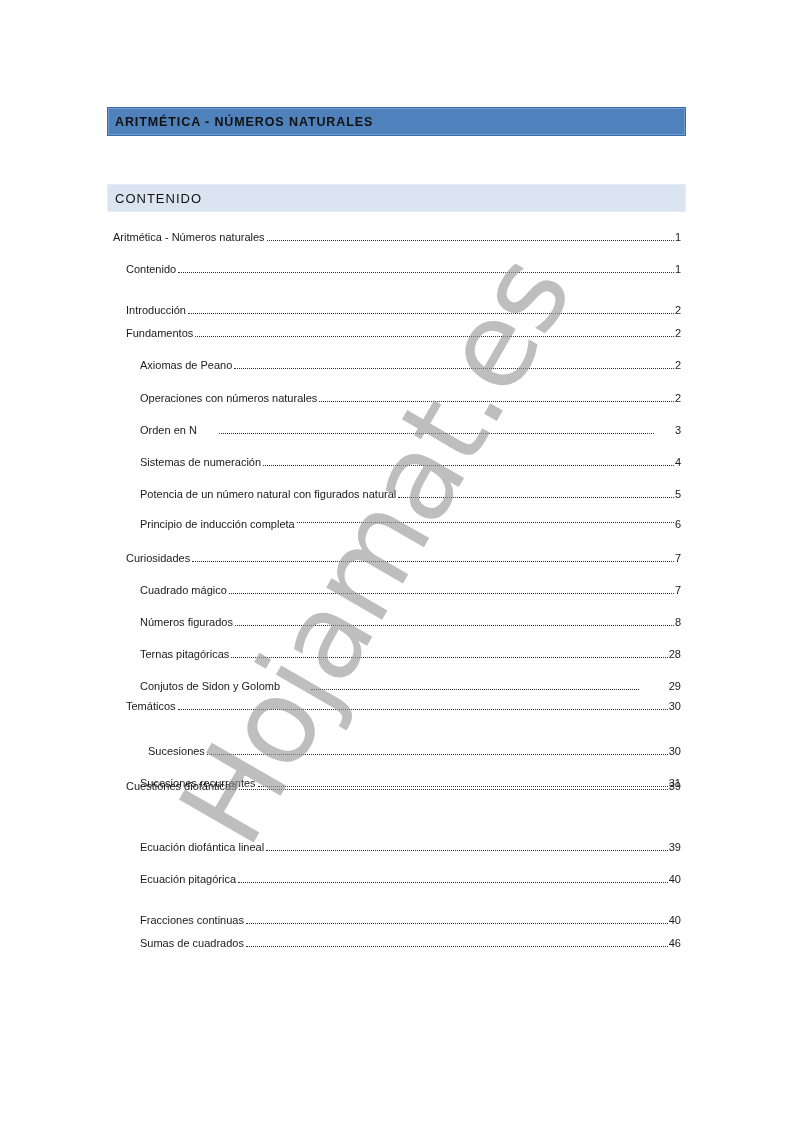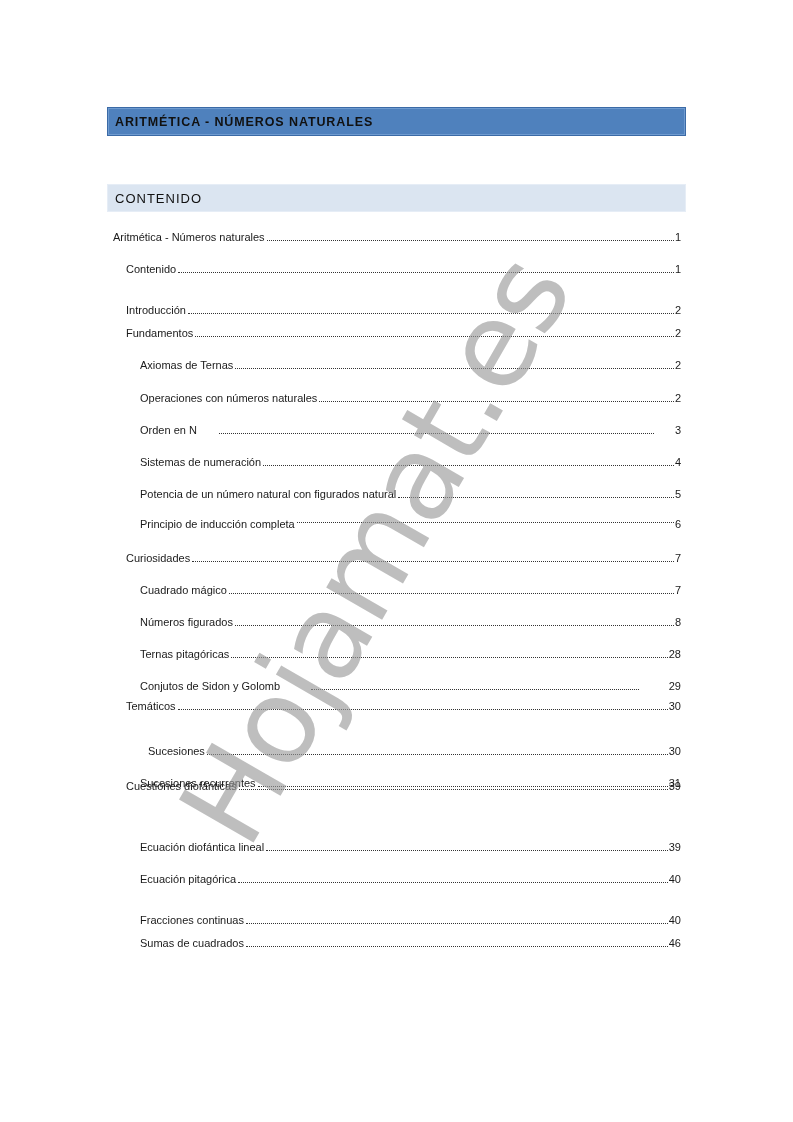--- a/index.html
+++ b/index.html
@@ -141,21 +141,21 @@
         <span class="label">Introducción</span>
         <span class="leader"></span>
         <span class="page-num">2</span>
       </li>
       <li class="toc-entry lvl2" style="top: 96.3px;">
         <span class="label">Fundamentos</span>
         <span class="leader"></span>
         <span class="page-num">2</span>
       </li>
       <li class="toc-entry lvl3" style="top: 128.4px;">
-        <span class="label">Axiomas de Ternas</span>
+        <span class="label">Axiomas de Peano</span>
         <span class="leader"></span>
         <span class="page-num">2</span>
       </li>
       <li class="toc-entry lvl3" style="top: 160.5px;">
         <span class="label">Operaciones con números naturales</span>
         <span class="leader"></span>
         <span class="page-num">2</span>
       </li>
       <li class="toc-entry lvl3" style="top: 192.6px; gap: 20px;">
         <span class="label">Orden en N</span>

